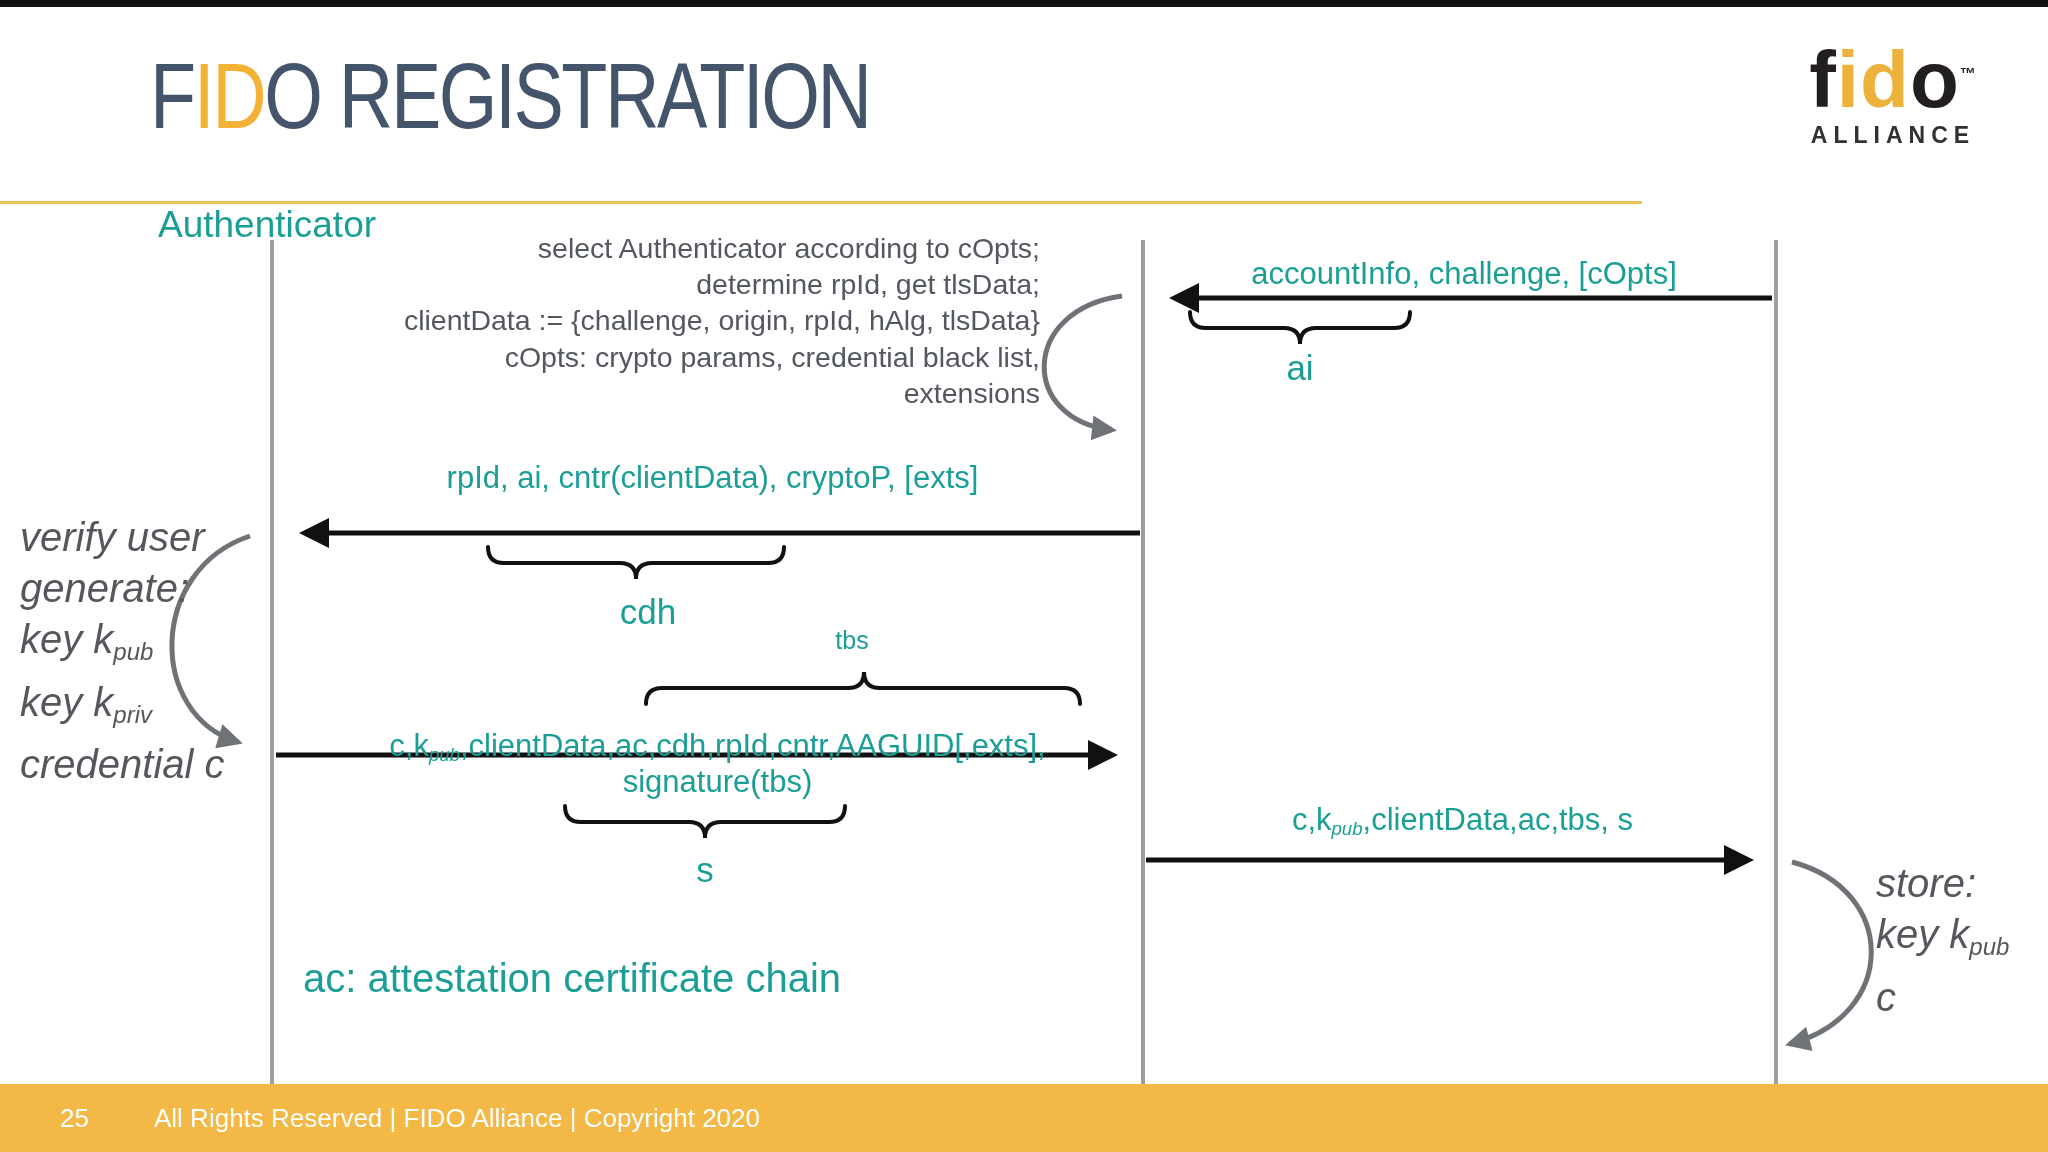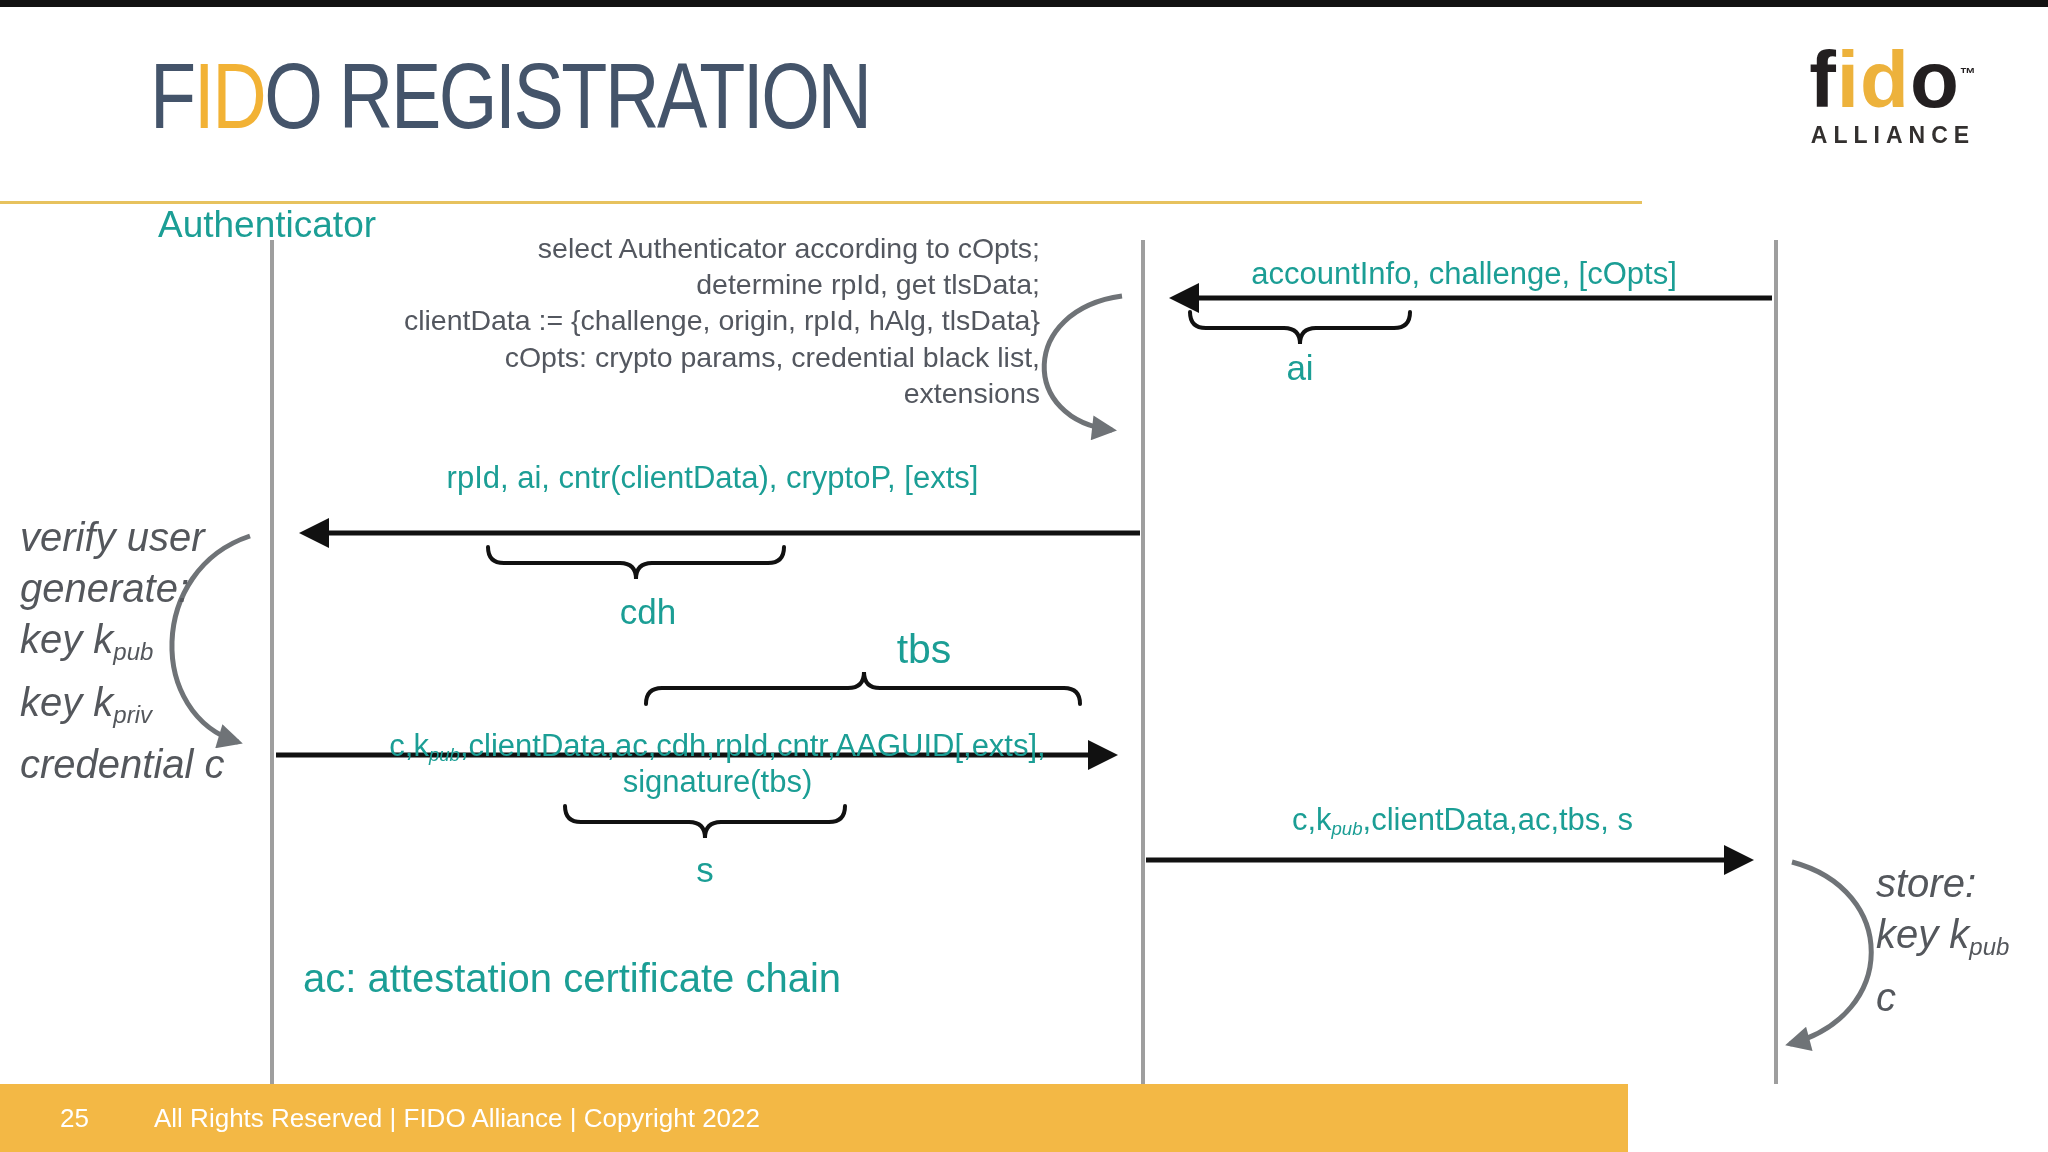--- a/index.html
+++ b/index.html
@@ -21,32 +21,32 @@
   
   .teal{color:#1b9e95;}
   #authenticator{left:158px;top:204px;font-size:37px;}
   #client-note{left:240px;top:230px;width:800px;text-align:right;
                font-size:28.5px;line-height:36.2px;color:#53575f;}
   .msg{font-size:31px;text-align:center;white-space:nowrap;}
   #msg1{left:1160px;top:256px;width:608px;}
   #label-ai{left:1250px;top:348px;width:100px;font-size:35px;text-align:center;}
   #msg2{left:290px;top:460px;width:845px;}
   #label-cdh{left:588px;top:592px;width:120px;font-size:35px;text-align:center;}
-  #label-tbs{left:864px;top:626px;width:120px;font-size:41px;text-align:center;}
+  #label-tbs{left:792px;top:626px;width:120px;font-size:25px;text-align:center;}
   #msg3-line1{left:290px;top:728px;width:855px;}
   #msg3-line2{left:290px;top:764px;width:855px;}
   #label-s{left:655px;top:850px;width:100px;font-size:35px;text-align:center;}
   #msg4{left:1165px;top:802px;width:595px;}
   .sidenote{font-style:italic;font-size:40px;line-height:51px;color:#54575c;white-space:nowrap;}
   #auth-note{left:20px;top:512px;}
   #store-note{left:1876px;top:858px;}
   #ac-note{left:303px;top:956px;font-size:40px;}
   sub{font-size:0.6em;vertical-align:-0.28em;letter-spacing:0;font-style:italic;}
   
-  #footer{left:0;top:1084px;width:1628px;height:68px;background:#f3b845;color:#ffffff;}
+  #footer{left:0;top:1084px;width:2048px;height:68px;background:#f3b845;color:#ffffff;}
   #page-num{left:60px;top:0;line-height:68px;font-size:26px;}
   #rights{left:154px;top:0;line-height:68px;font-size:26px;}
   svg{position:absolute;left:0;top:0;pointer-events:none;}
 </style>
 </head>
 <body>
 
 <div id="slide">
 
   <div id="topbar" class="abs"></div>
@@ -123,16 +123,16 @@
   <div id="store-note" class="abs sidenote">
     <div>store:</div>
     <div><span>key k</span><sub>pub</sub></div>
     <div>c</div>
   </div>
 
   <div id="ac-note" class="abs teal">ac: attestation certificate chain</div>
 
   <div id="footer" class="abs">
     <div id="page-num" class="abs">25</div>
-    <div id="rights" class="abs">All Rights Reserved | FIDO Alliance | Copyright 2022</div>
+    <div id="rights" class="abs">All Rights Reserved | FIDO Alliance | Copyright 2020</div>
   </div>
 
 </div>
 
 </body></html>

